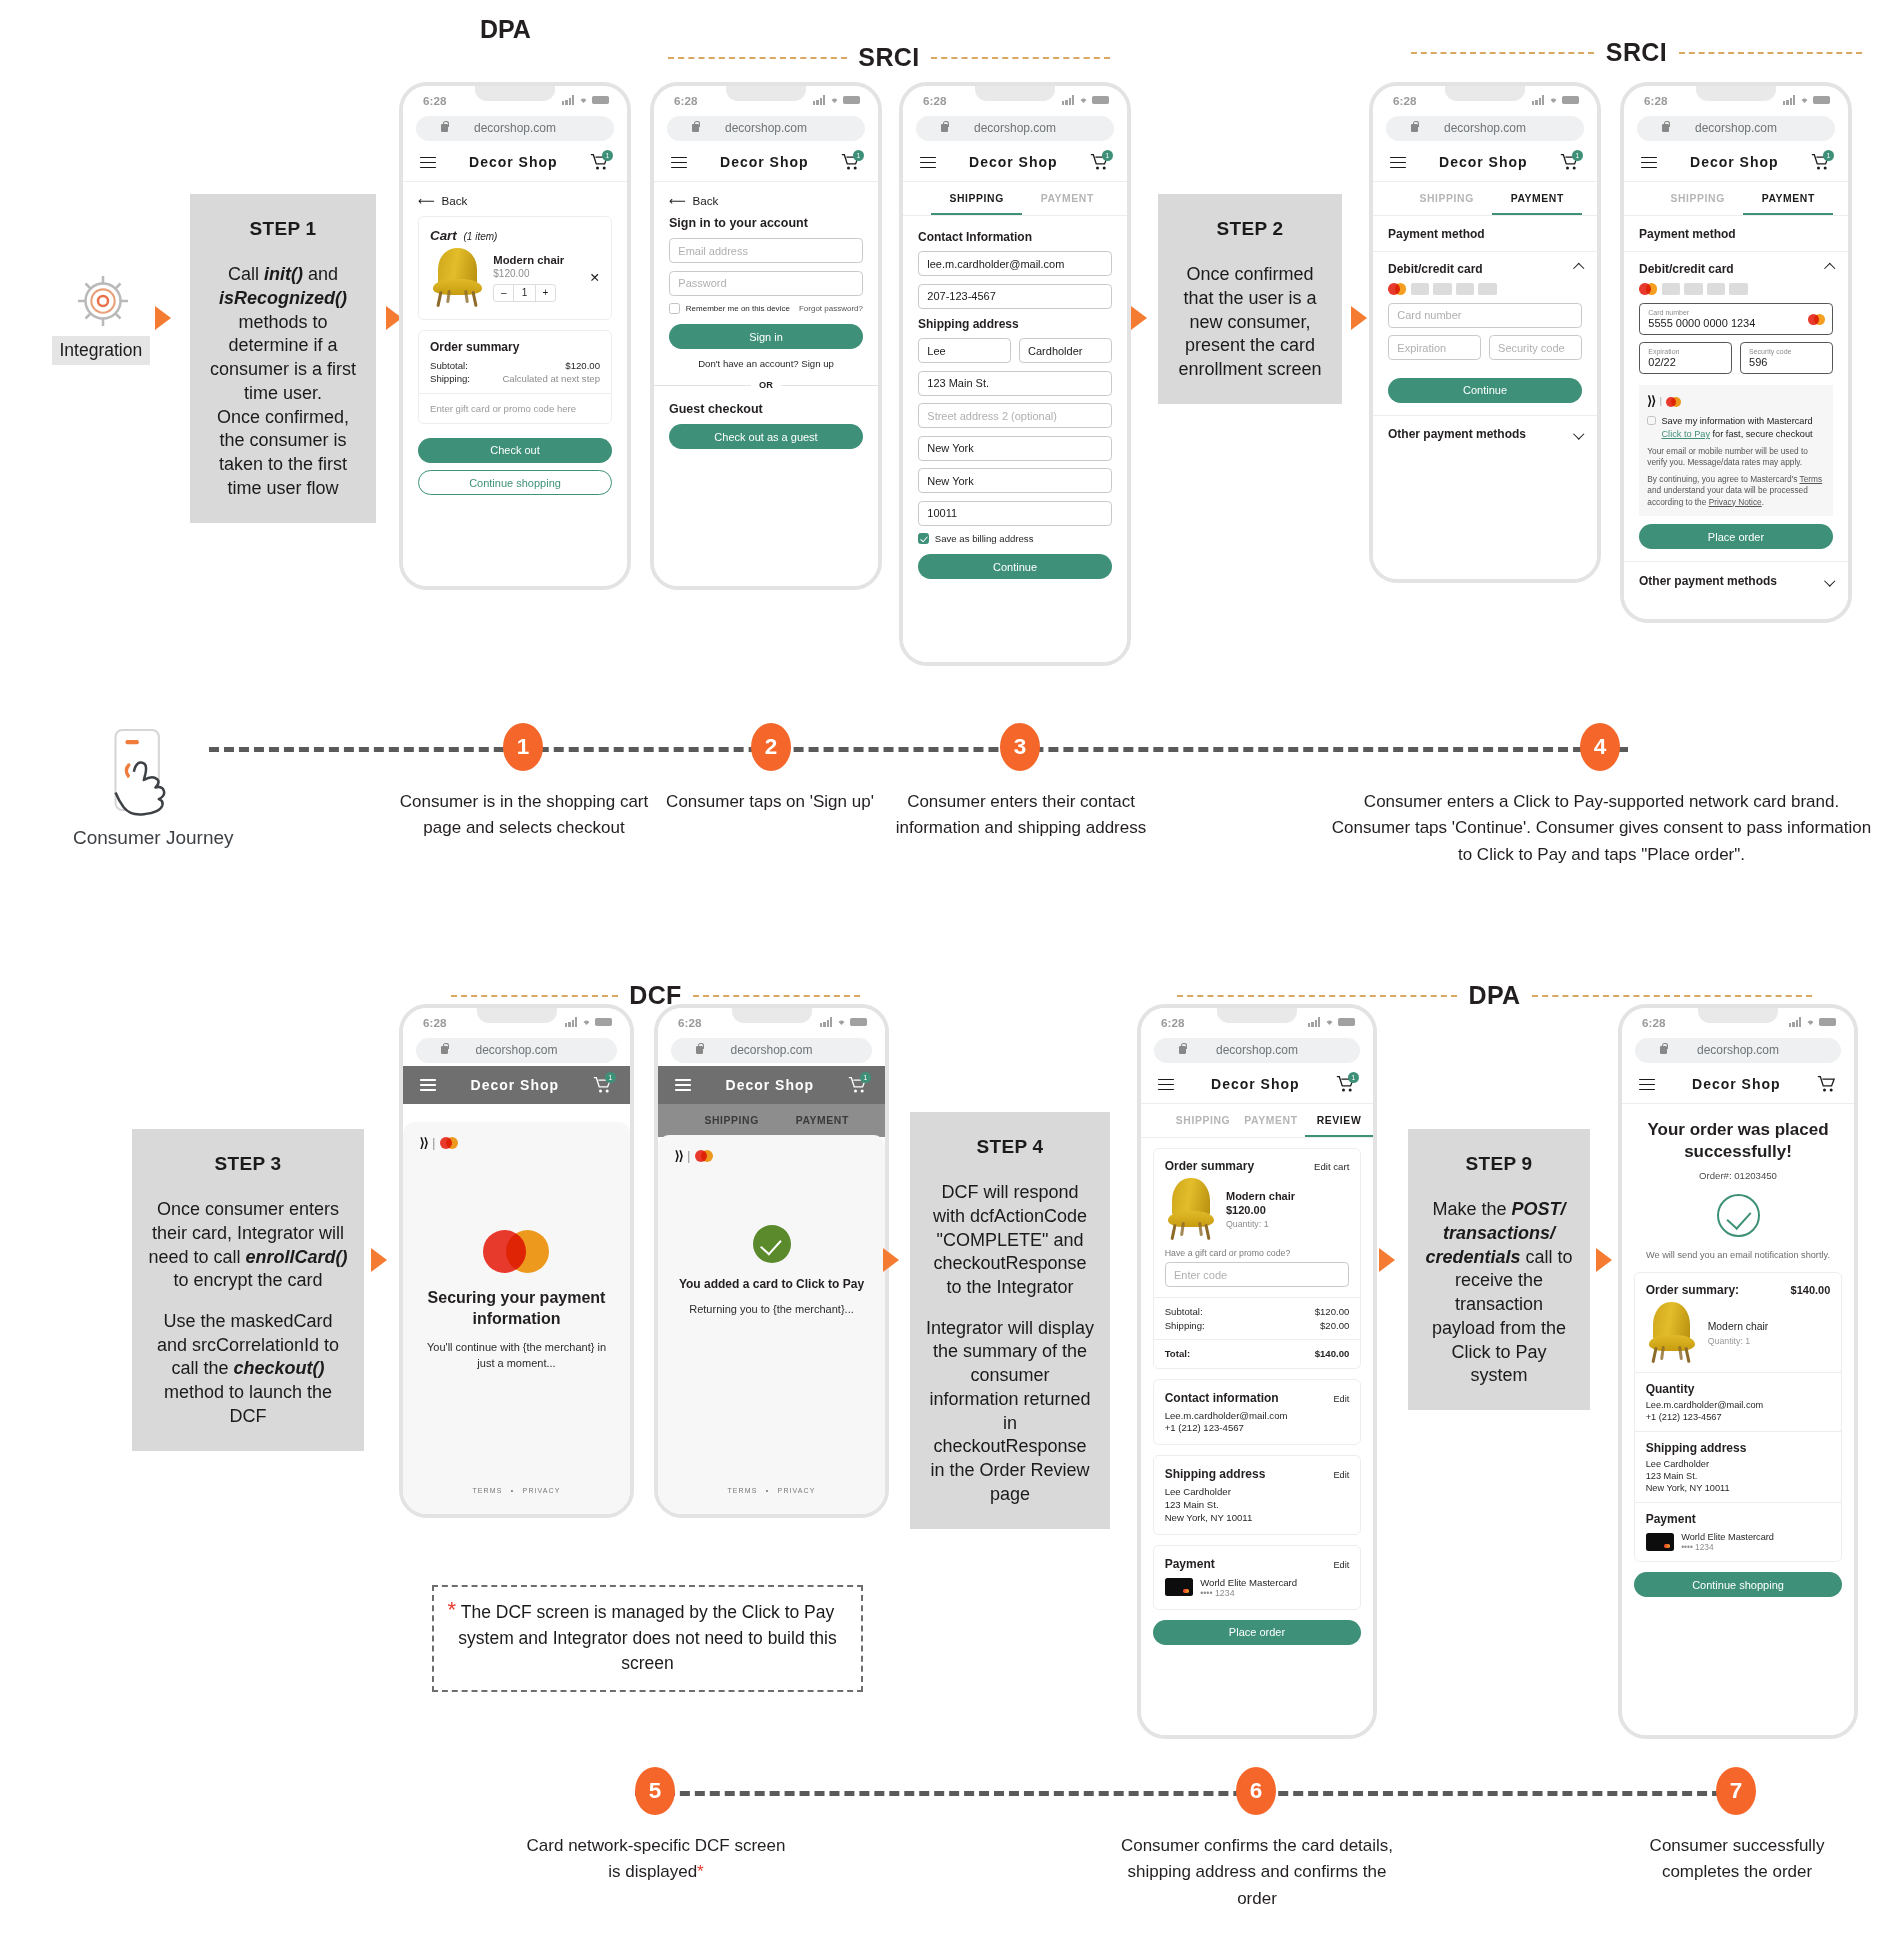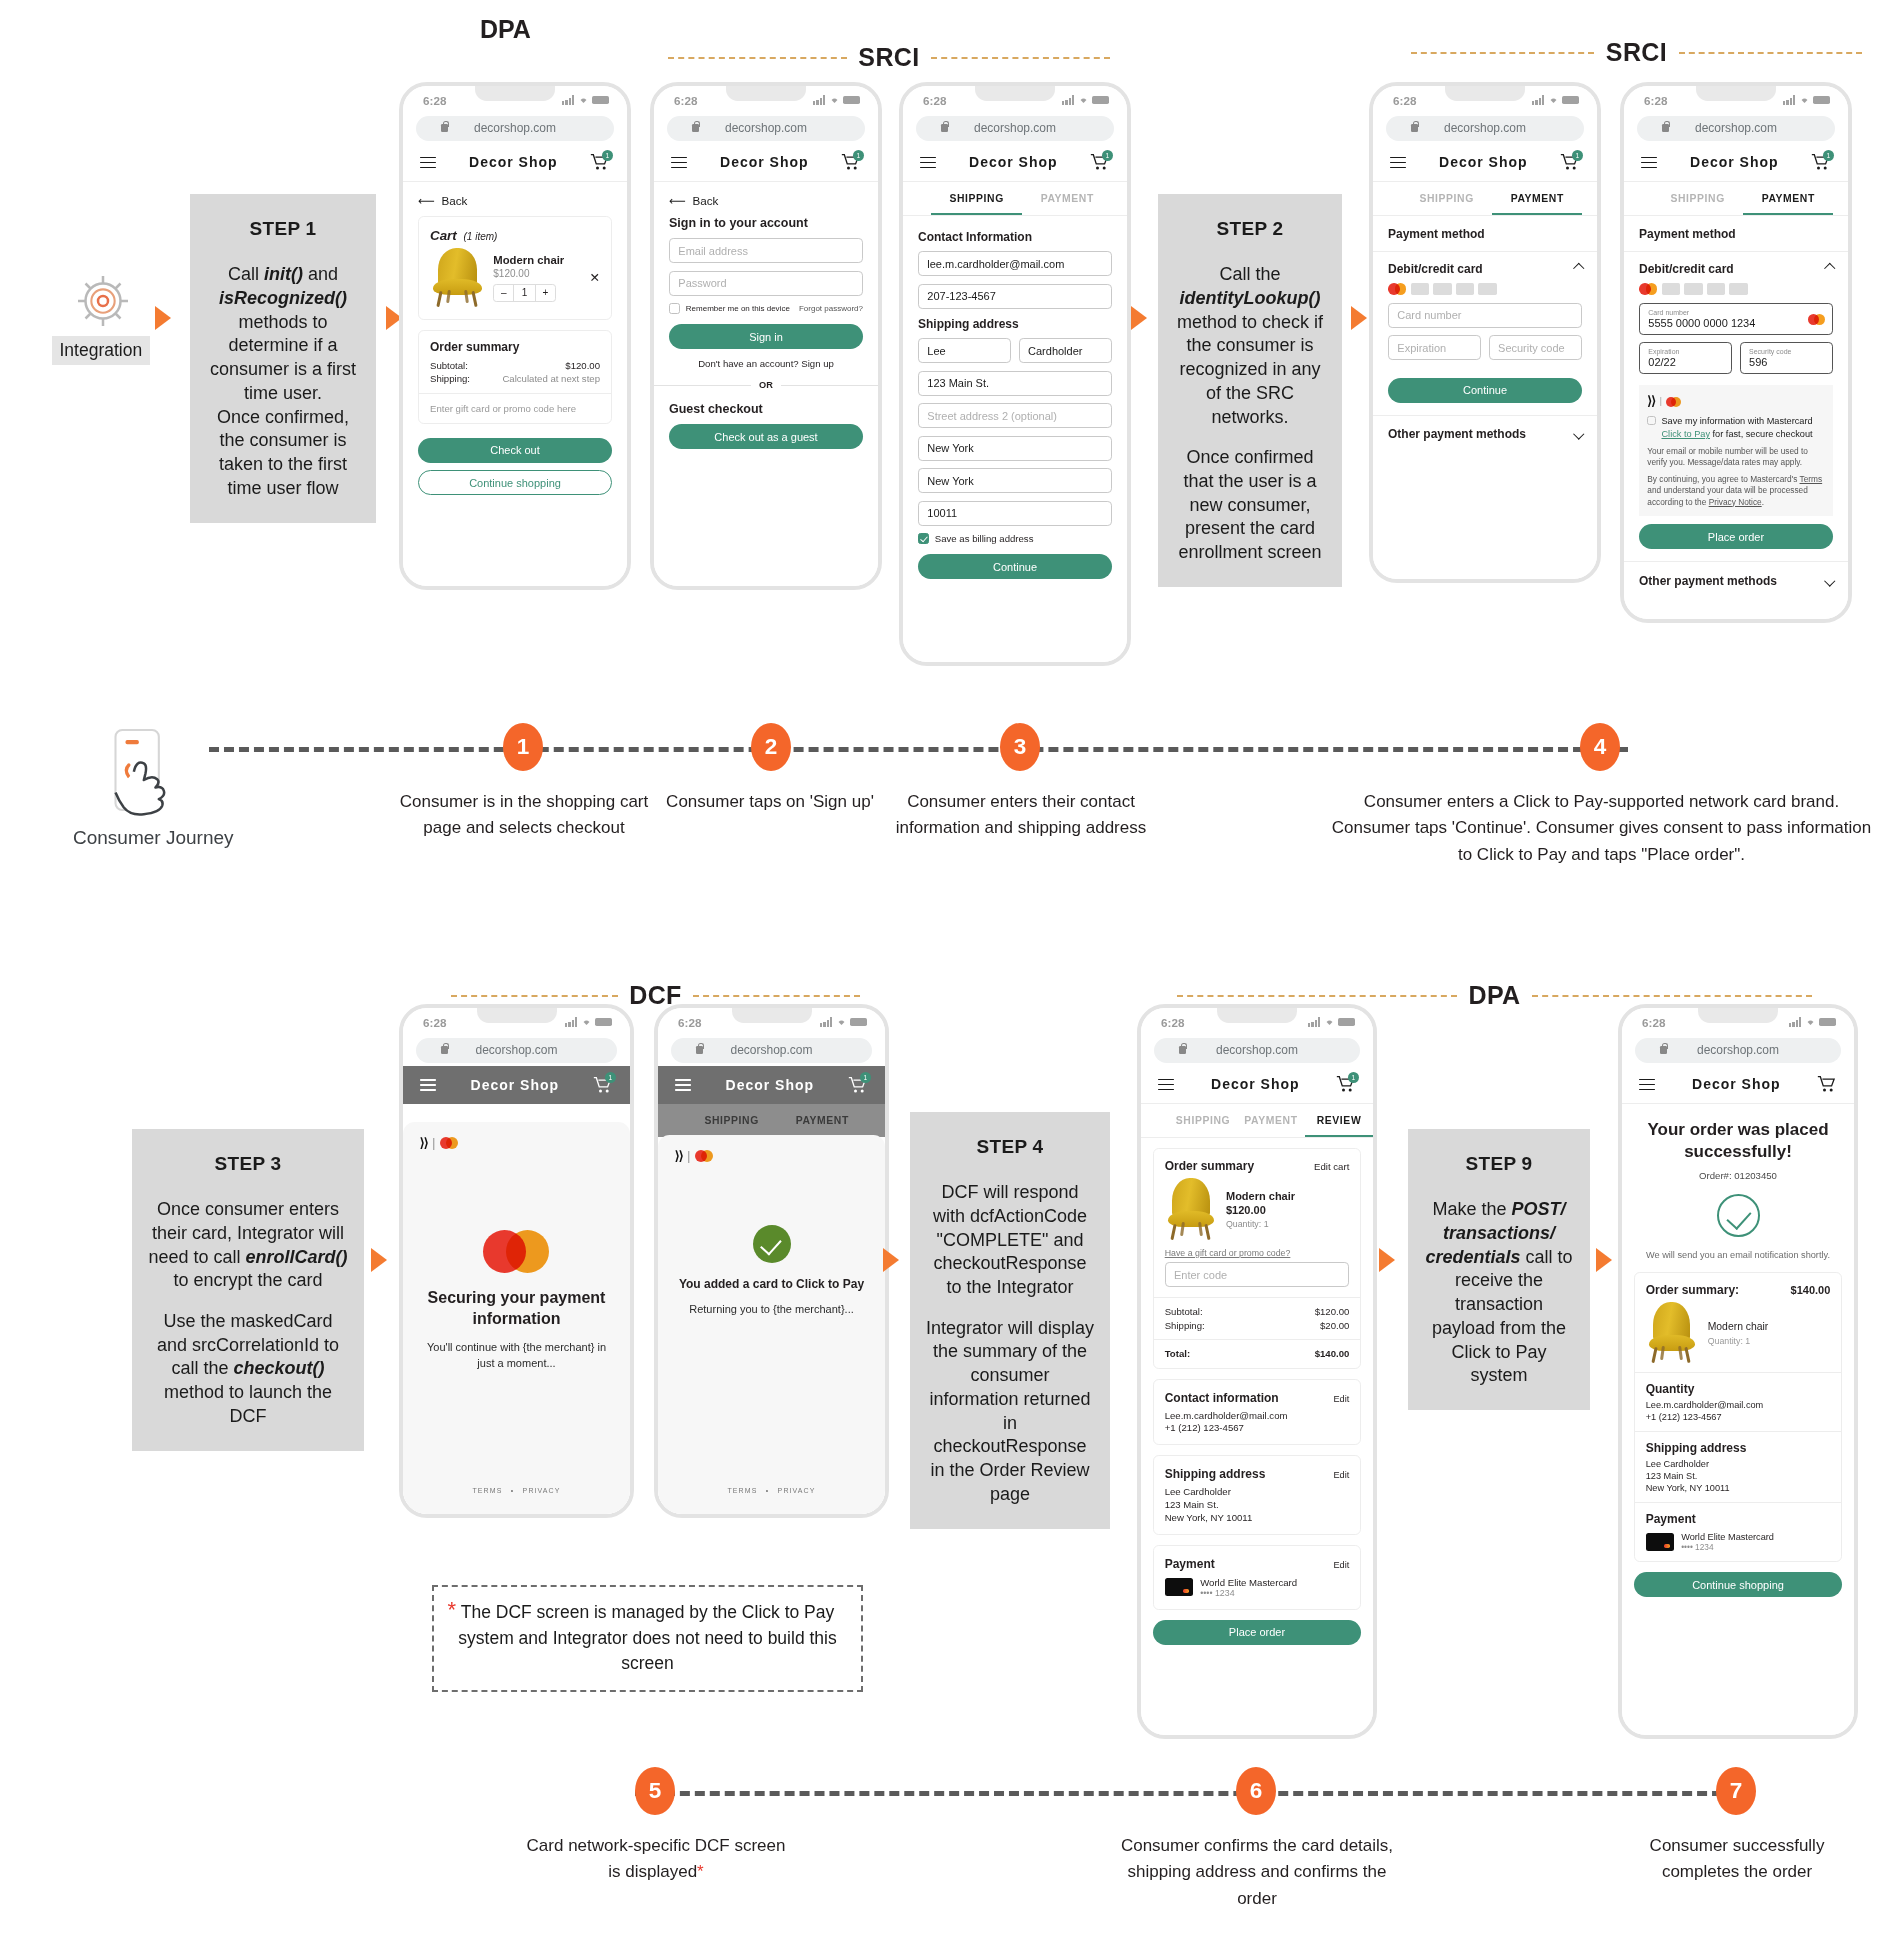--- a/index.html
+++ b/index.html
@@ -490,21 +490,20 @@
         <span class="chk on"></span>
         <span style="font-size:9.6px;">Save as billing address</span>
       </div>
       <div class="btn">Continue</div>
     </div>
   </div>
 </div>
 
 <div class="stepbox" style="left:1158px; top:194px; width:184px;">
   <span class="stitle">STEP 2</span>
-  <p>Call the <b>identityLookup()</b> method to check if the consumer is recognized in any of the SRC networks.</p>
   <p>Once confirmed that the user is a new consumer, present the card enrollment screen</p>
 </div>
 <div class="arrow" style="left:1131px; top:306px;"></div>
 <div class="arrow" style="left:1351px; top:306px;"></div>
 
 <div class="phone" style="left:1369px; top:82px; width:232px; height:501px;">
   <div class="phone-inner">
     <div class="statusbar">
       <div class="notch"></div>
       <span class="time">6:28</span>
@@ -926,21 +925,21 @@
                 <span class="lg l4"></span>
               <span class="lg l1"></span>
                 <span class="lg l2"></span>
             </div>
             <div>
               <div style="font-size:11px;font-weight:600;">Modern chair</div>
               <div style="font-size:11px;font-weight:600;margin-top:1.7px;">$120.00</div>
               <div style="font-size:8.8px;color:#8d8d8d;margin-top:3.3px;">Quantity: 1</div>
             </div>
           </div>
-          <div style="font-size:8.8px;color:#7a7a7a;margin:6.7px 0 4.2px;text-decoration:underline;">Have a gift card or promo code?</div>
+          <div style="font-size:8.8px;color:#7a7a7a;margin:6.7px 0 4.2px;">Have a gift card or promo code?</div>
           <div class="inp ph" style="margin-bottom:1.7px;">Enter code</div>
         </div>
         <div style="border-top:0.8px solid #ededed;padding:8.3px 11px;">
           <div style="display:flex;justify-content:space-between;font-size:9.6px;">
             <span>Subtotal:</span>
             <span>$120.00</span>
           </div>
           <div style="display:flex;justify-content:space-between;font-size:9.6px;margin-top:2.5px;">
             <span>Shipping:</span>
             <span>$20.00</span>

